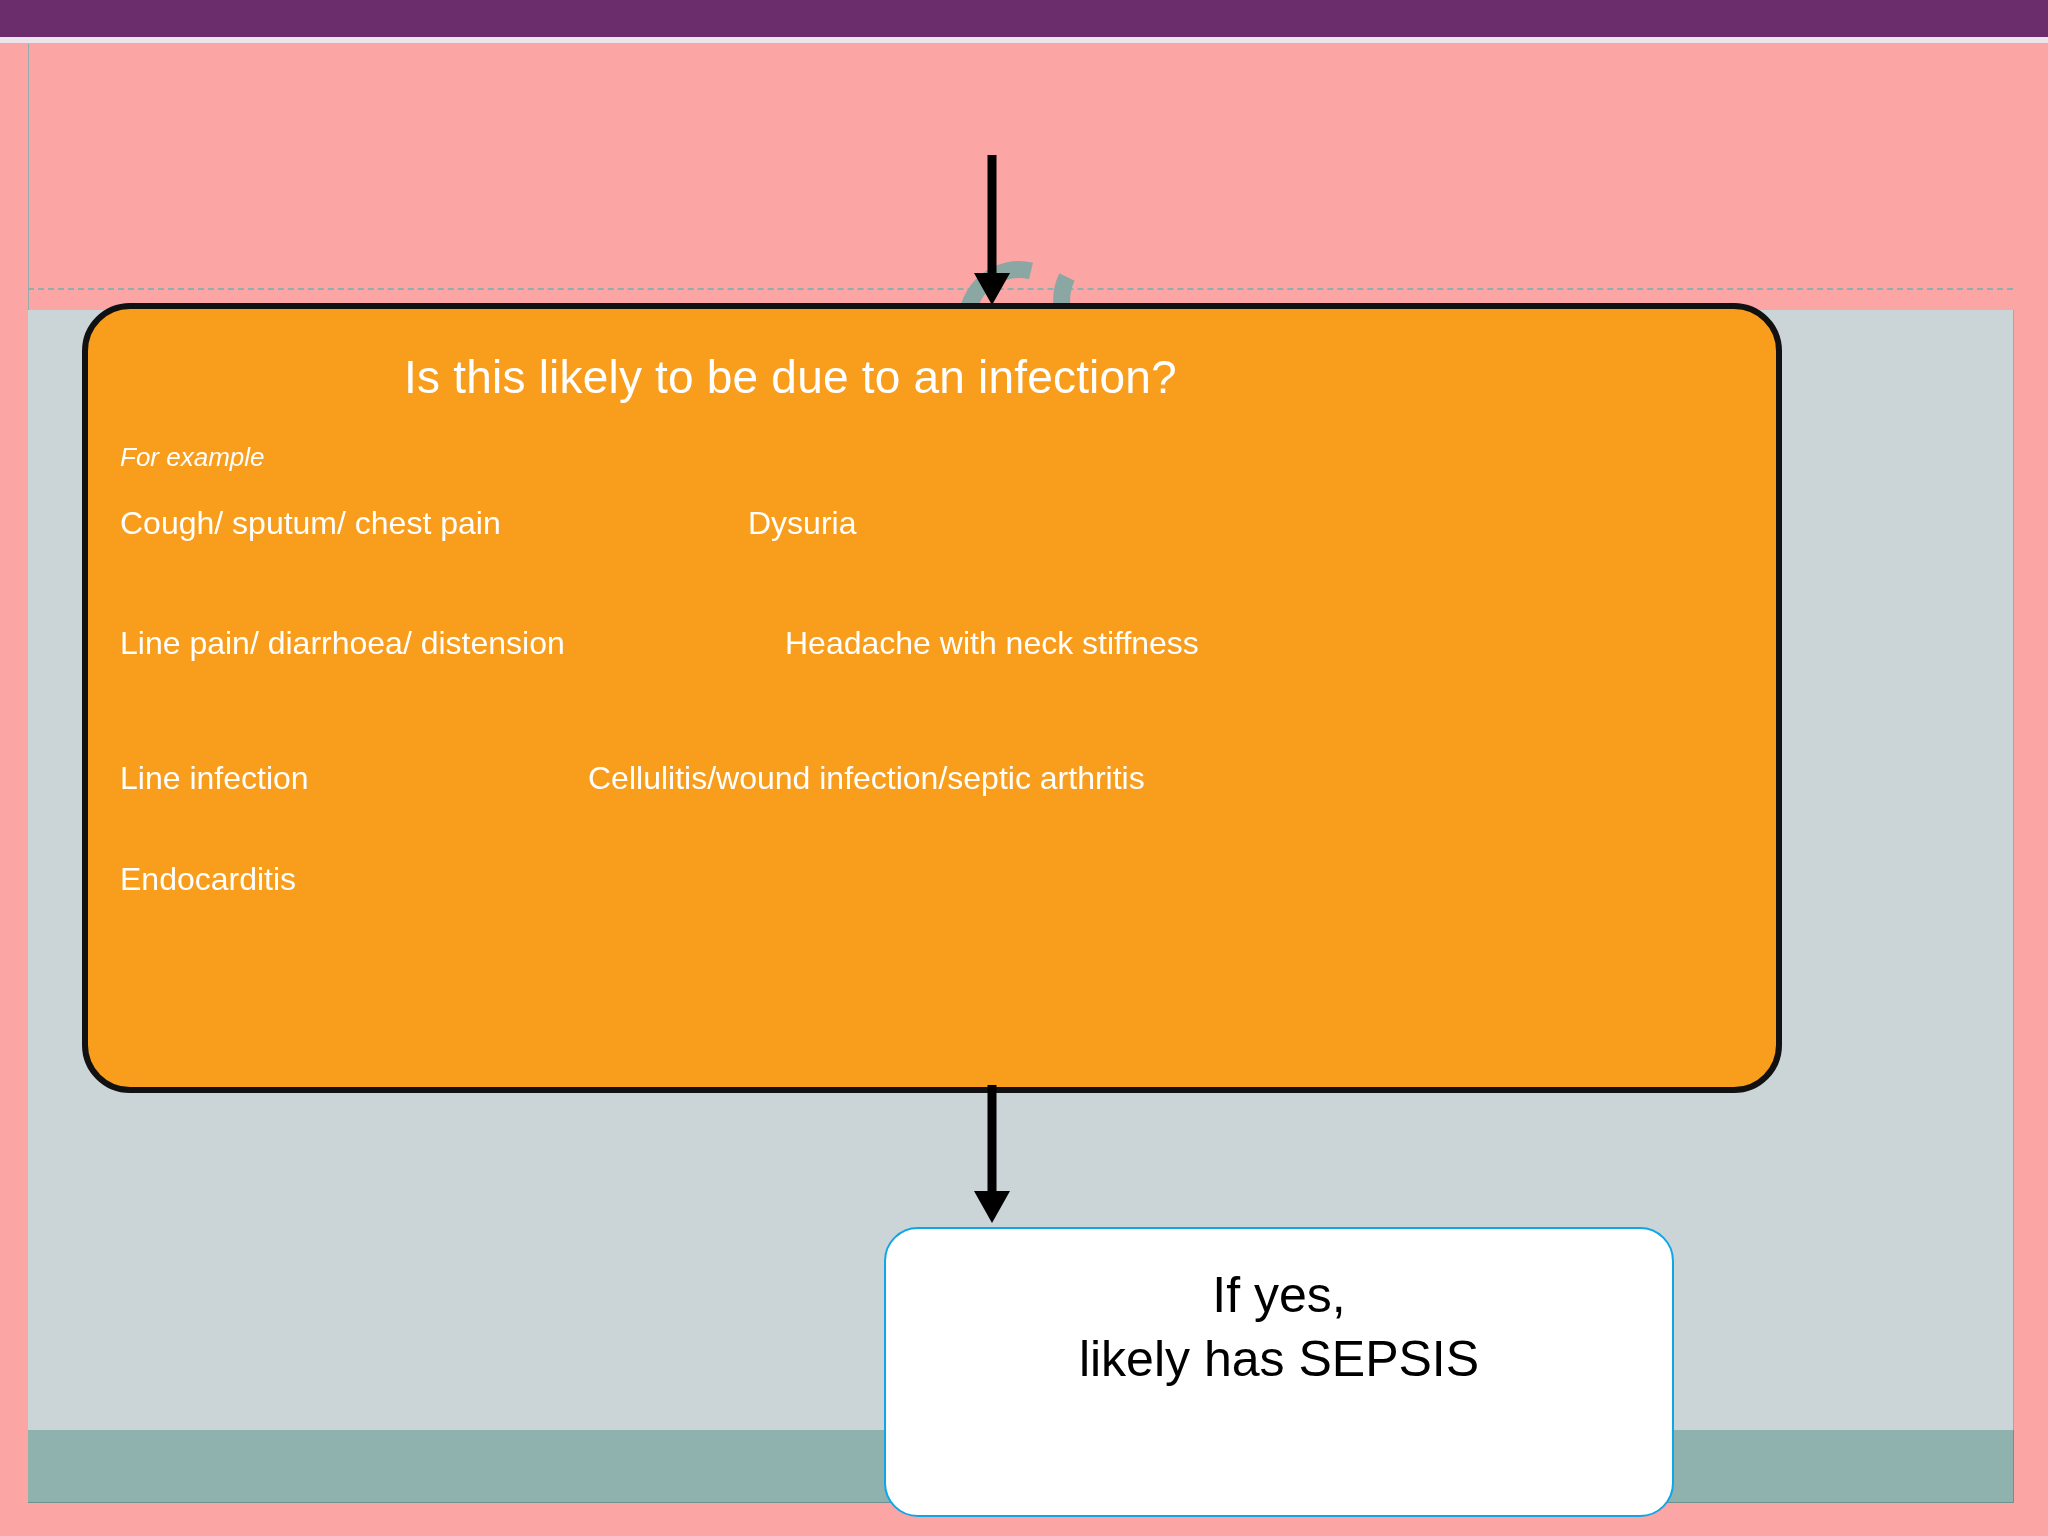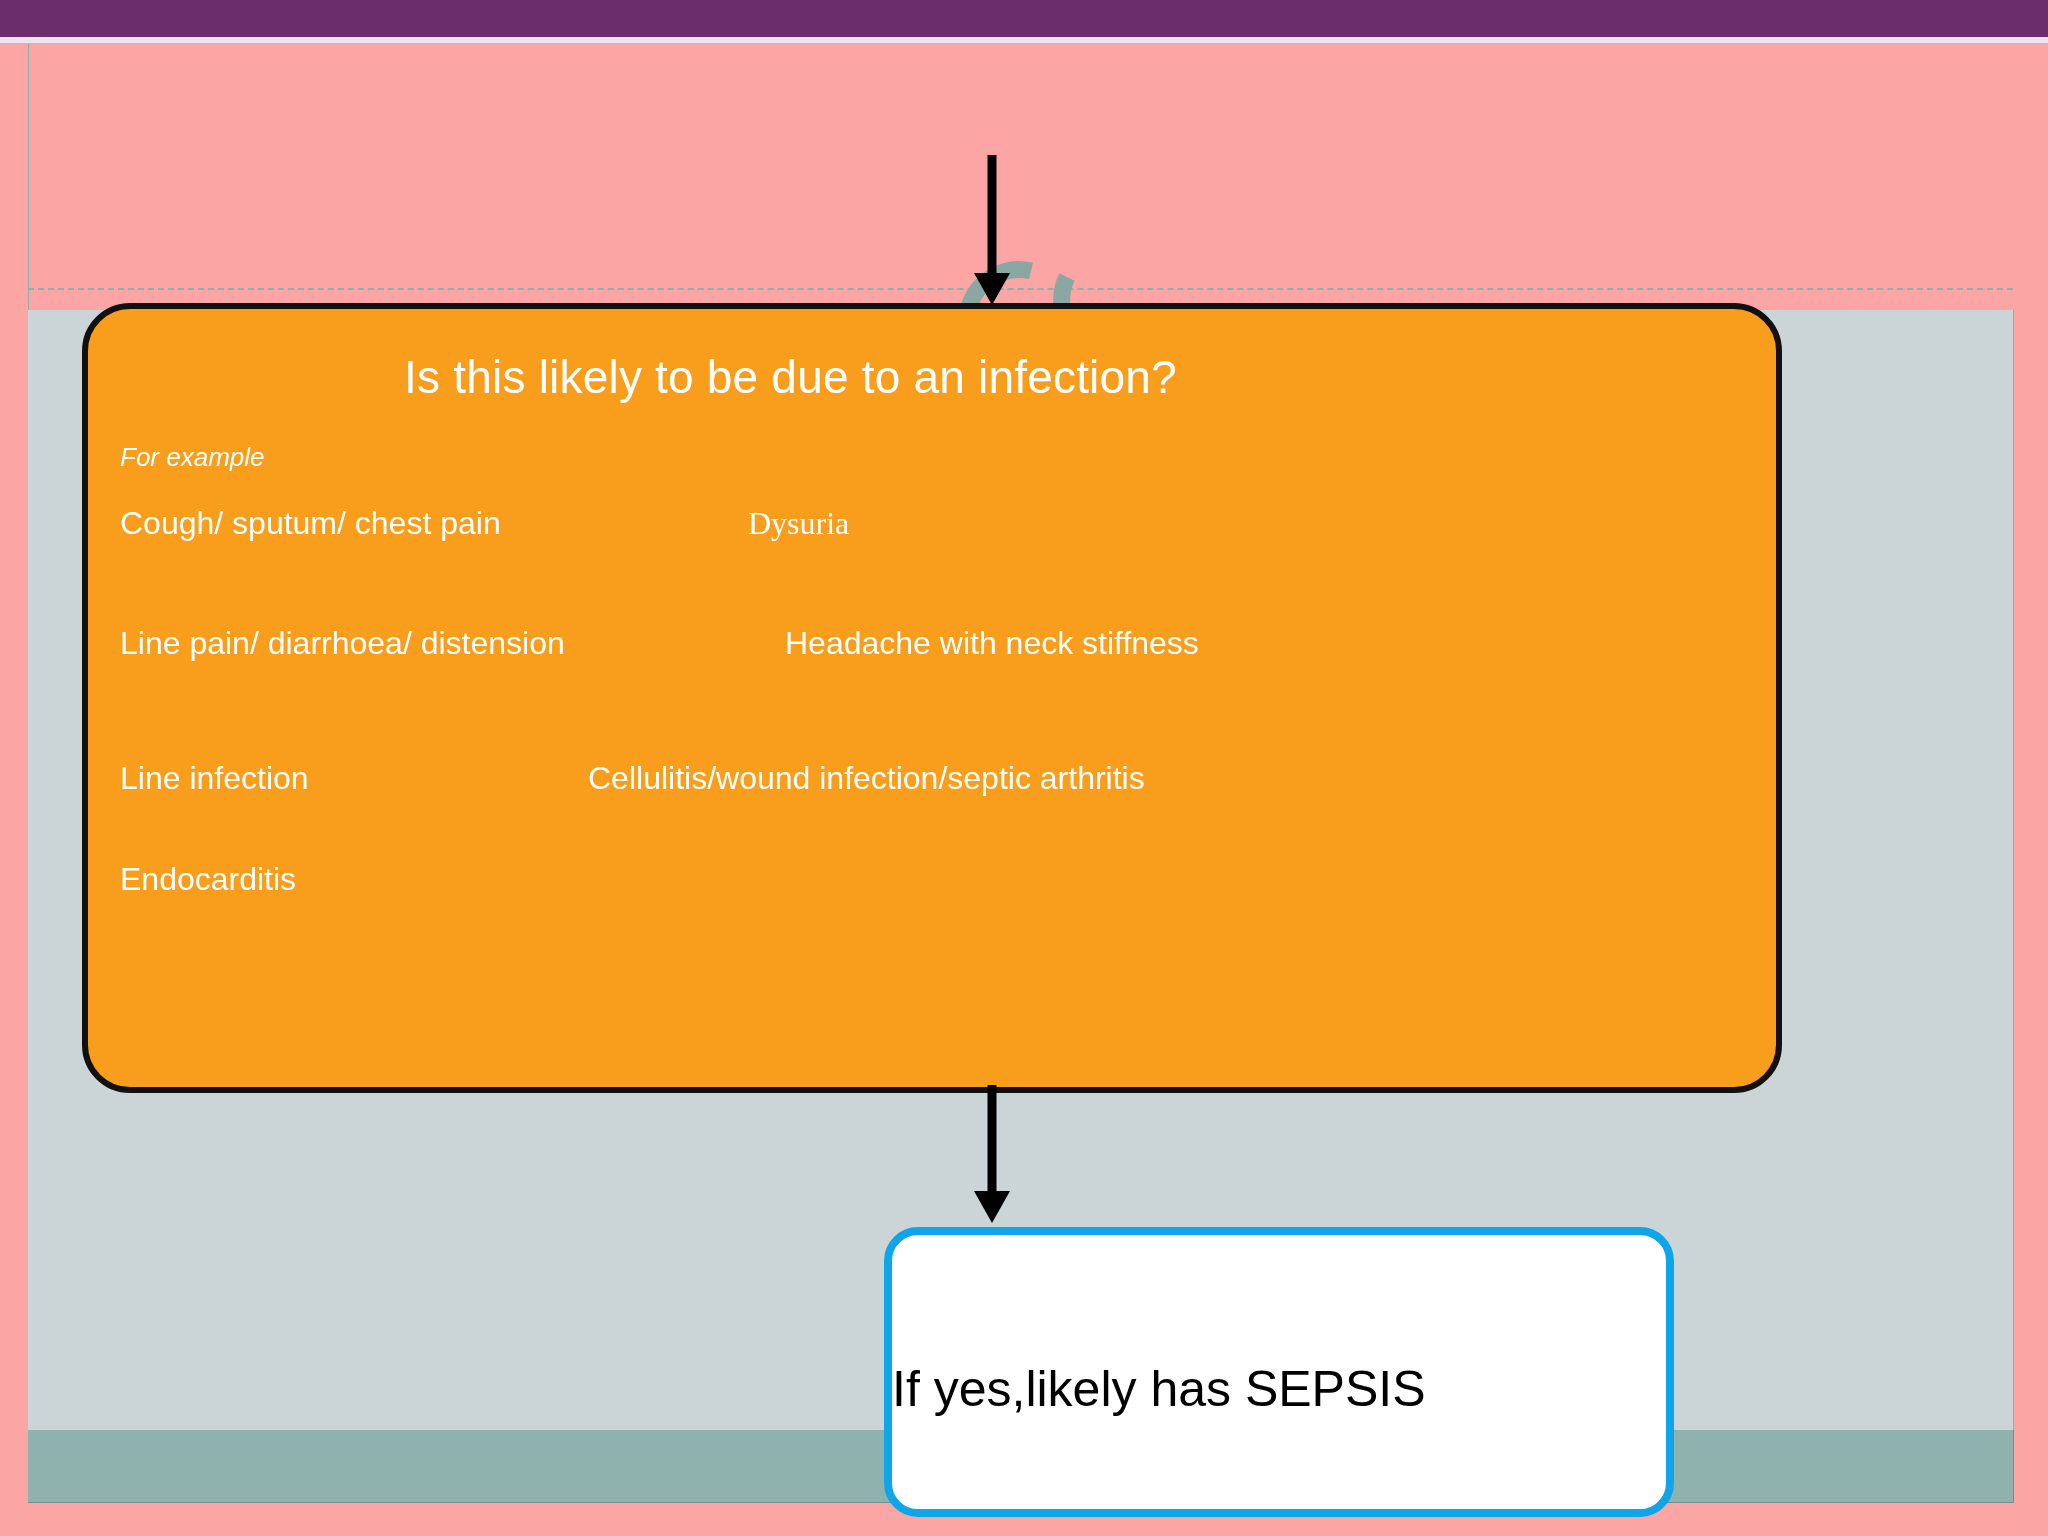--- a/index.html
+++ b/index.html
@@ -150,37 +150,37 @@
     line-height: 48px;
     white-space: nowrap;
   }
 
   .row1 { top: 190px; }
   .row2 { top: 310px; }
   .row3 { top: 445px; }
   .row4 { top: 535px; margin-top: 11px; }
 
   .c1 { left: 32px; }
-  .c2a { left: 660px; font-family: Liberation Serif, serif; }
+  .c2a { left: 660px; }
   .c2b { left: 697px; }
   .c2c { left: 500px; }
 
   
   .sepsis-box {
     position: absolute;
     left: 884px;
     top: 1227px;
     width: 790px;
     height: 290px;
     background: #ffffff;
-    border: 8px solid #0ea5e9;
+    border: 2px solid #0ea5e9;
     border-radius: 34px;
     box-sizing: border-box;
     display: flex;
-    flex-direction: row;
+    flex-direction: column;
     align-items: center;
     justify-content: flex-start;
     padding-top: 34px;
   }
   .sepsis-line {
     color: #000000;
     font-size: 50px;
     line-height: 64px;
     white-space: nowrap;
   }

